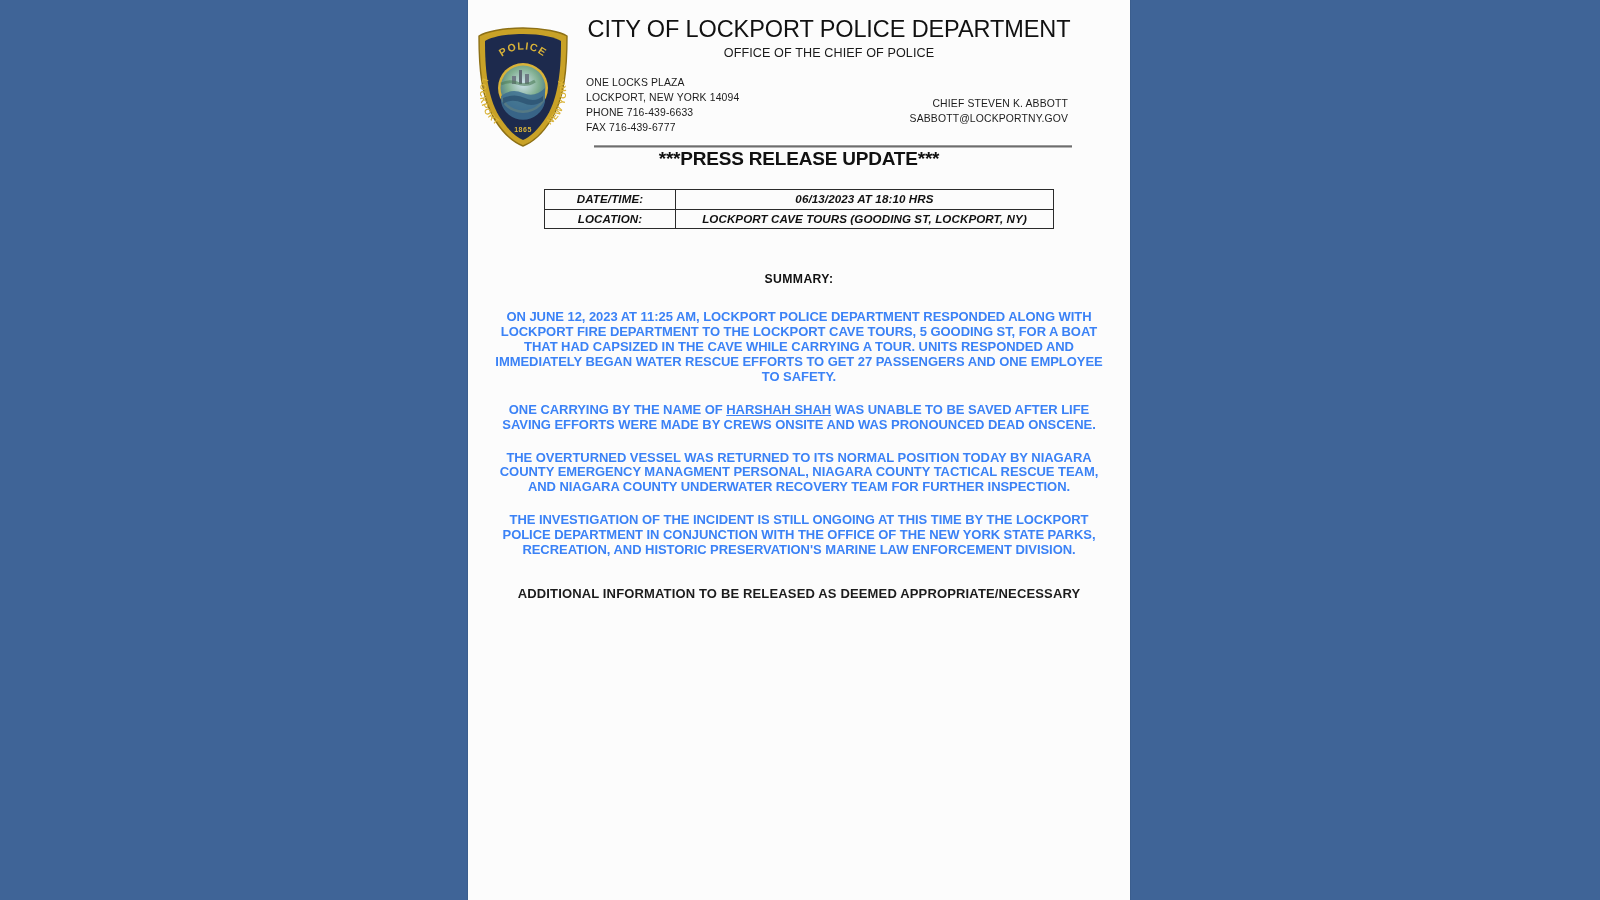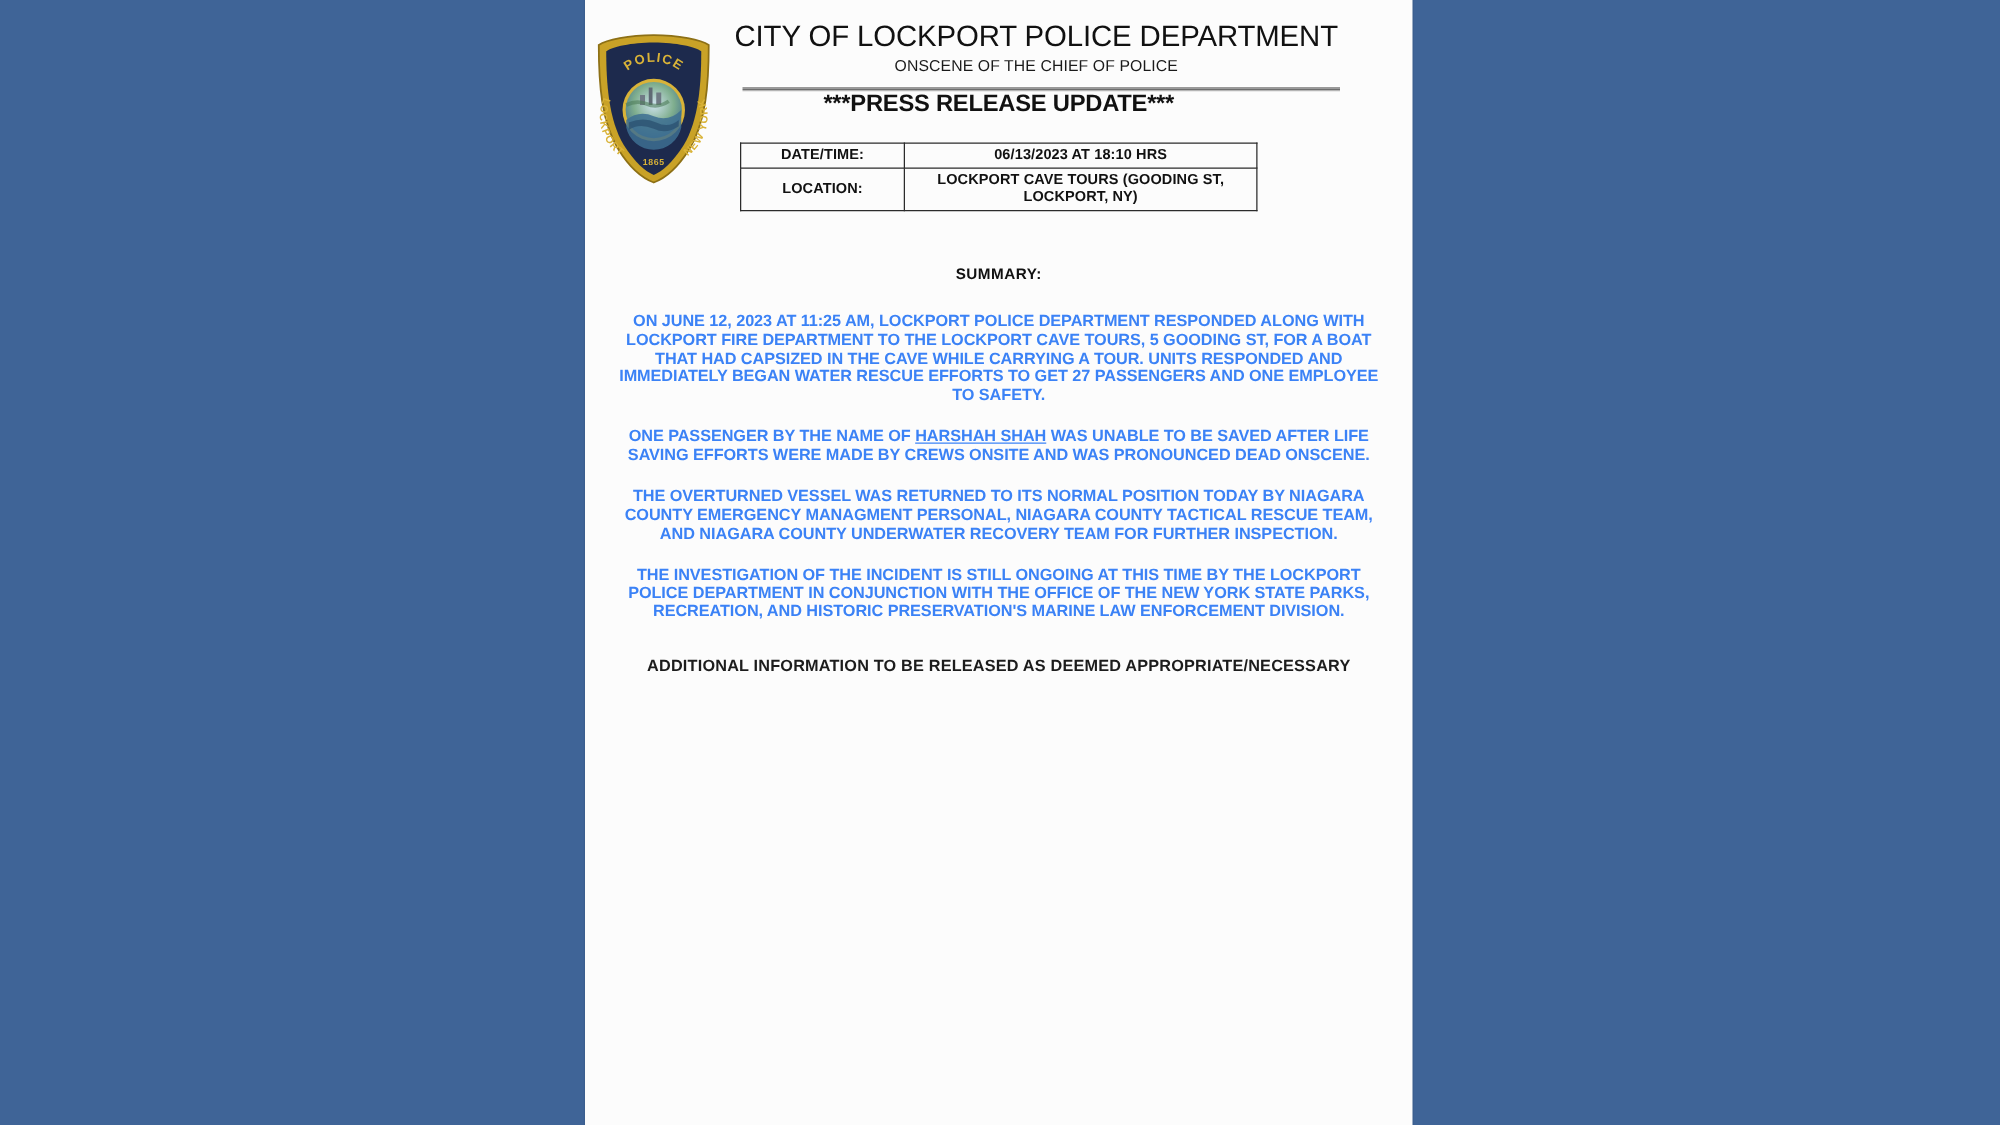--- a/index.html
+++ b/index.html
@@ -114,22 +114,23 @@
   }
 
   
   .info-table-wrap {
     margin-top: 19px;
     display: flex;
     justify-content: center;
   }
   table.info-table {
     border-collapse: collapse;
-    width: 414px;
+    width: 510px;
     table-layout: fixed;
+    font-style: italic;
   }
   table.info-table td {
     border: 1px solid #2b2b2b;
     font-size: 11.6px;
     font-weight: bold;
     color: #111;
     padding: 2px 4px;
     text-align: center;
     line-height: 1.25;
     letter-spacing: 0.1px;
@@ -232,23 +233,35 @@
               <textPath href="#arcRight" startOffset="50%" text-anchor="middle">NEW YORK</textPath>
             </text>
 
             <text x="50" y="106" text-anchor="middle" font-family="Liberation Sans, sans-serif" font-size="7" font-weight="bold" fill="#d9b338" letter-spacing="0.5">1865</text>
           </svg>
         </div>
       </div>
 
       <div class="head-titles">
         <div class="dept-name">CITY OF LOCKPORT POLICE DEPARTMENT</div>
-        <div class="office-line">ONSCENE OF THE CHIEF OF POLICE</div>
+        <div class="office-line">OFFICE OF THE CHIEF OF POLICE</div>
       </div>
 
+      <div class="contact-block">
+        <div class="contact-left">
+          <div>ONE LOCKS PLAZA</div>
+          <div>LOCKPORT, NEW YORK 14094</div>
+          <div>PHONE 716-439-6633</div>
+          <div>FAX 716-439-6777</div>
+        </div>
+        <div class="contact-right">
+          <div>CHIEF STEVEN K. ABBOTT</div>
+          <div>SABBOTT@LOCKPORTNY.GOV</div>
+        </div>
+      </div>
 
       <div class="rule"></div>
     </div>
 
     <div class="release-title">***PRESS RELEASE UPDATE***</div>
 
     <div class="info-table-wrap">
       <table class="info-table">
         <tbody>
           <tr>
@@ -262,21 +275,21 @@
         </tbody>
       </table>
     </div>
 
     <div class="body-area">
 
       <div class="summary-heading">SUMMARY:</div>
 
       <p class="para first">ON JUNE 12, 2023 AT 11:25 AM, LOCKPORT POLICE DEPARTMENT RESPONDED ALONG WITH LOCKPORT FIRE DEPARTMENT TO THE LOCKPORT CAVE TOURS, 5 GOODING ST, FOR A BOAT THAT HAD CAPSIZED IN THE CAVE WHILE CARRYING A TOUR.  UNITS RESPONDED AND IMMEDIATELY BEGAN WATER RESCUE EFFORTS TO GET 27 PASSENGERS AND ONE EMPLOYEE TO SAFETY.</p>
 
-      <p class="para gap"><span>ONE PASSENGER BY THE NAME OF </span><span class="uline">HARSHAH SHAH</span><span> WAS UNABLE TO BE SAVED AFTER LIFE SAVING EFFORTS WERE MADE BY CREWS ONSITE AND WAS PRONOUNCED DEAD ONSCENE.</span></p>
+      <p class="para gap"><span>ONE CARRYING BY THE NAME OF </span><span class="uline">HARSHAH SHAH</span><span> WAS UNABLE TO BE SAVED AFTER LIFE SAVING EFFORTS WERE MADE BY CREWS ONSITE AND WAS PRONOUNCED DEAD ONSCENE.</span></p>
 
       <p class="para gap">THE OVERTURNED VESSEL WAS RETURNED TO ITS NORMAL POSITION TODAY BY NIAGARA COUNTY EMERGENCY MANAGMENT PERSONAL, NIAGARA COUNTY TACTICAL RESCUE TEAM, AND NIAGARA COUNTY UNDERWATER RECOVERY TEAM FOR FURTHER INSPECTION.</p>
 
       <p class="para gap">THE INVESTIGATION OF THE INCIDENT IS STILL ONGOING AT THIS TIME BY THE LOCKPORT POLICE DEPARTMENT IN CONJUNCTION WITH THE OFFICE OF THE NEW YORK STATE PARKS, RECREATION, AND HISTORIC PRESERVATION'S MARINE LAW ENFORCEMENT DIVISION.</p>
 
       <div class="note-line">ADDITIONAL INFORMATION TO BE RELEASED AS DEEMED APPROPRIATE/NECESSARY</div>
 
 
     </div>
   </div>

